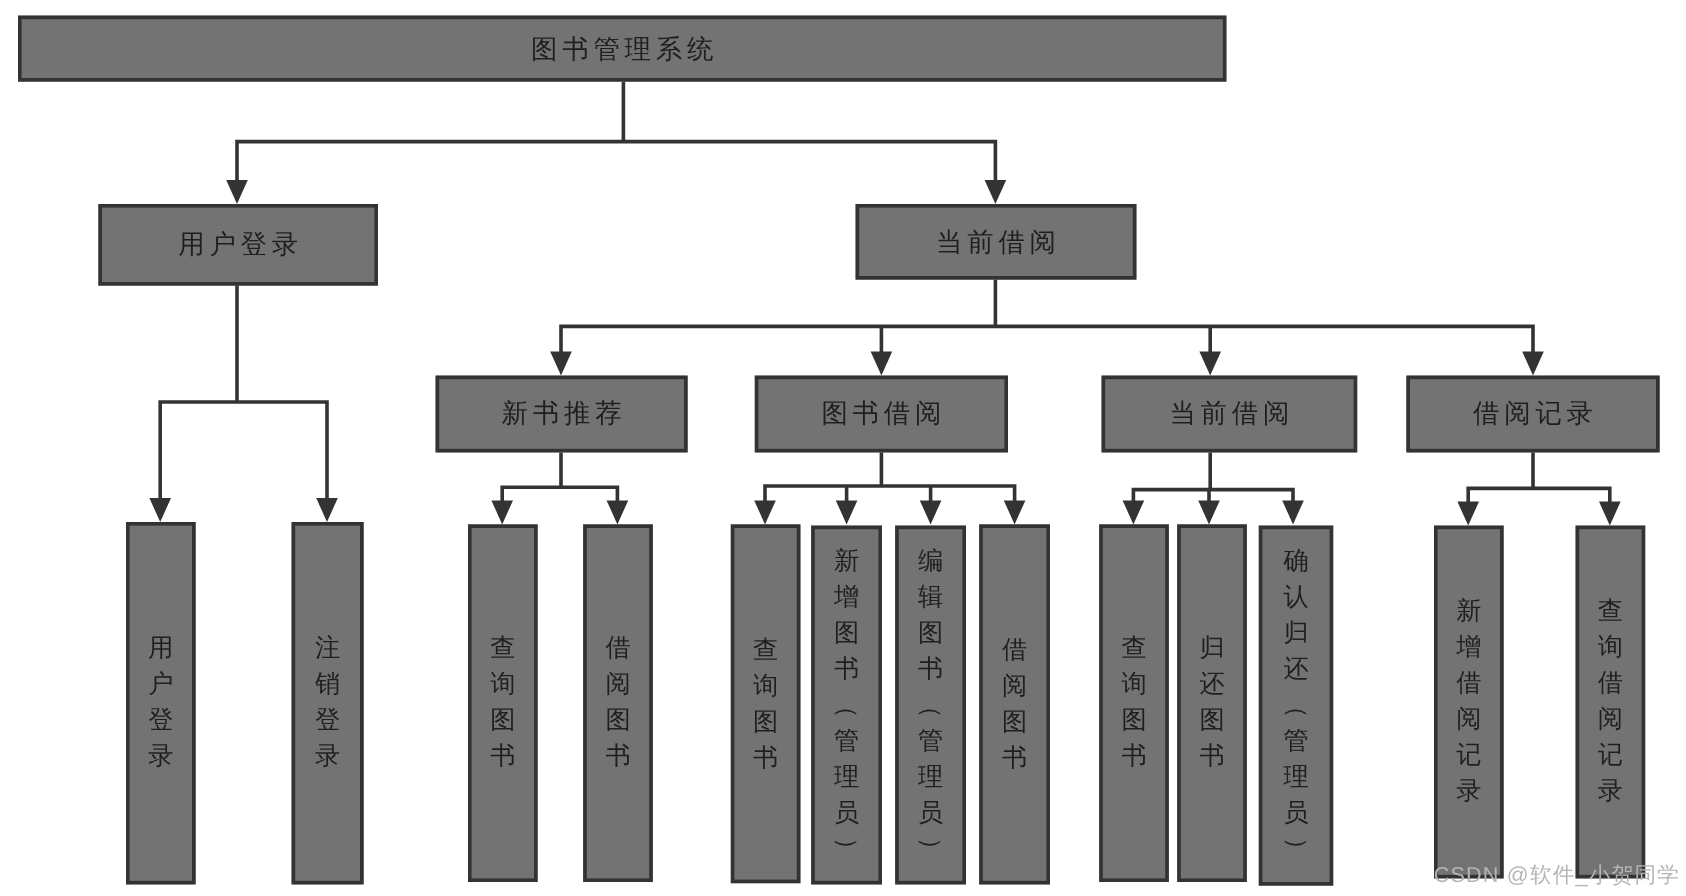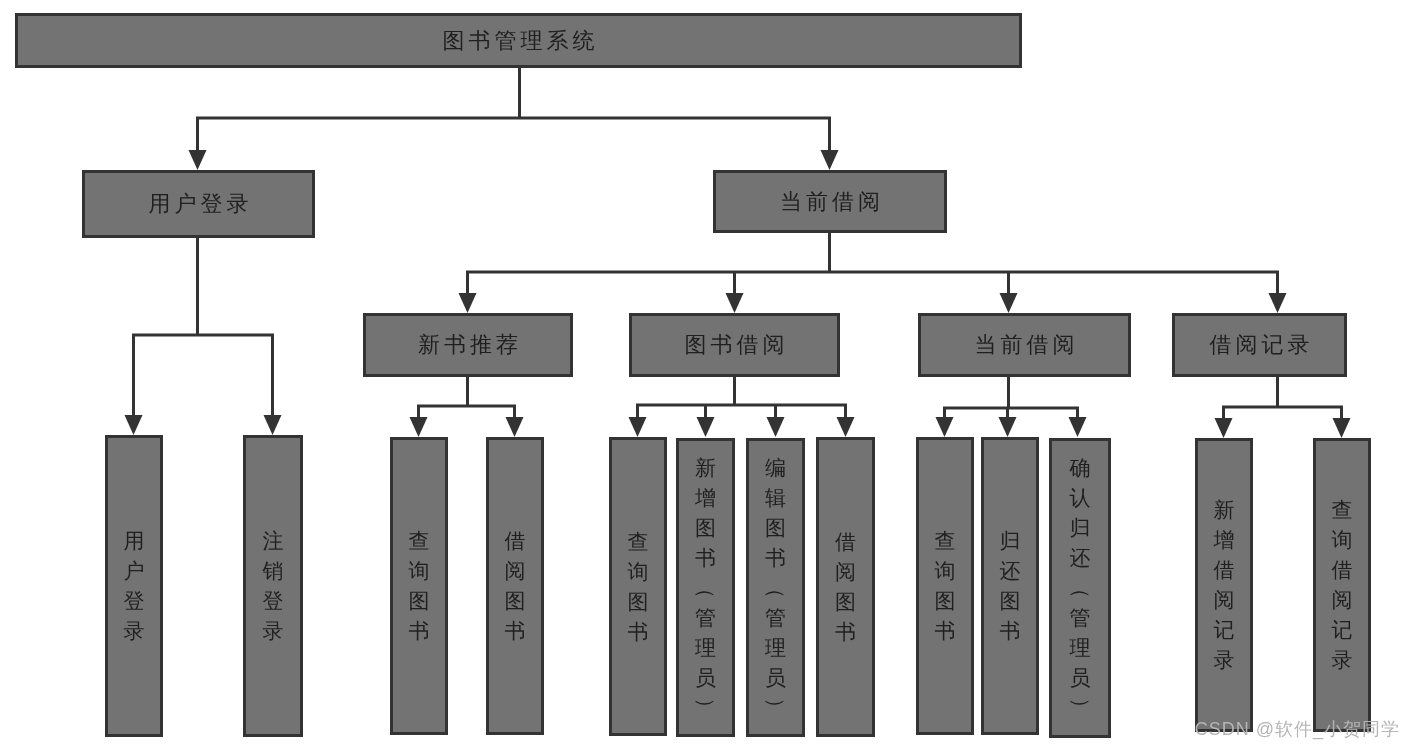--- a/index.html
+++ b/index.html
@@ -130,21 +130,21 @@
 
   <div class="node" style="left:363px; top:313px; width:210px; height:64px;">
     <span class="hlabel">新书推荐</span>
   </div>
   <div class="node" style="left:629px; top:313px; width:211px; height:64px;text-align:right;">
     <span class="hlabel">图书借阅</span>
   </div>
   <div class="node" style="left:902px; top:313px; width:213px; height:64px;margin-left:16px;">
     <span class="hlabel">当前借阅</span>
   </div>
-  <div class="node" style="left:1172px; top:313px; width:175px; height:64px;">
+  <div class="node" style="left:1172px; top:313px; width:211px; height:64px;">
     <span class="hlabel">借阅记录</span>
   </div>
 
   <div class="node vbox" style="left:105px; top:435px; width:58px; height:302px;">
     <span class="vtext">
         <span class="vchar">用</span>
         <span class="vchar">户</span>
         <span class="vchar">登</span>
         <span class="vchar">录</span>
       </span>

